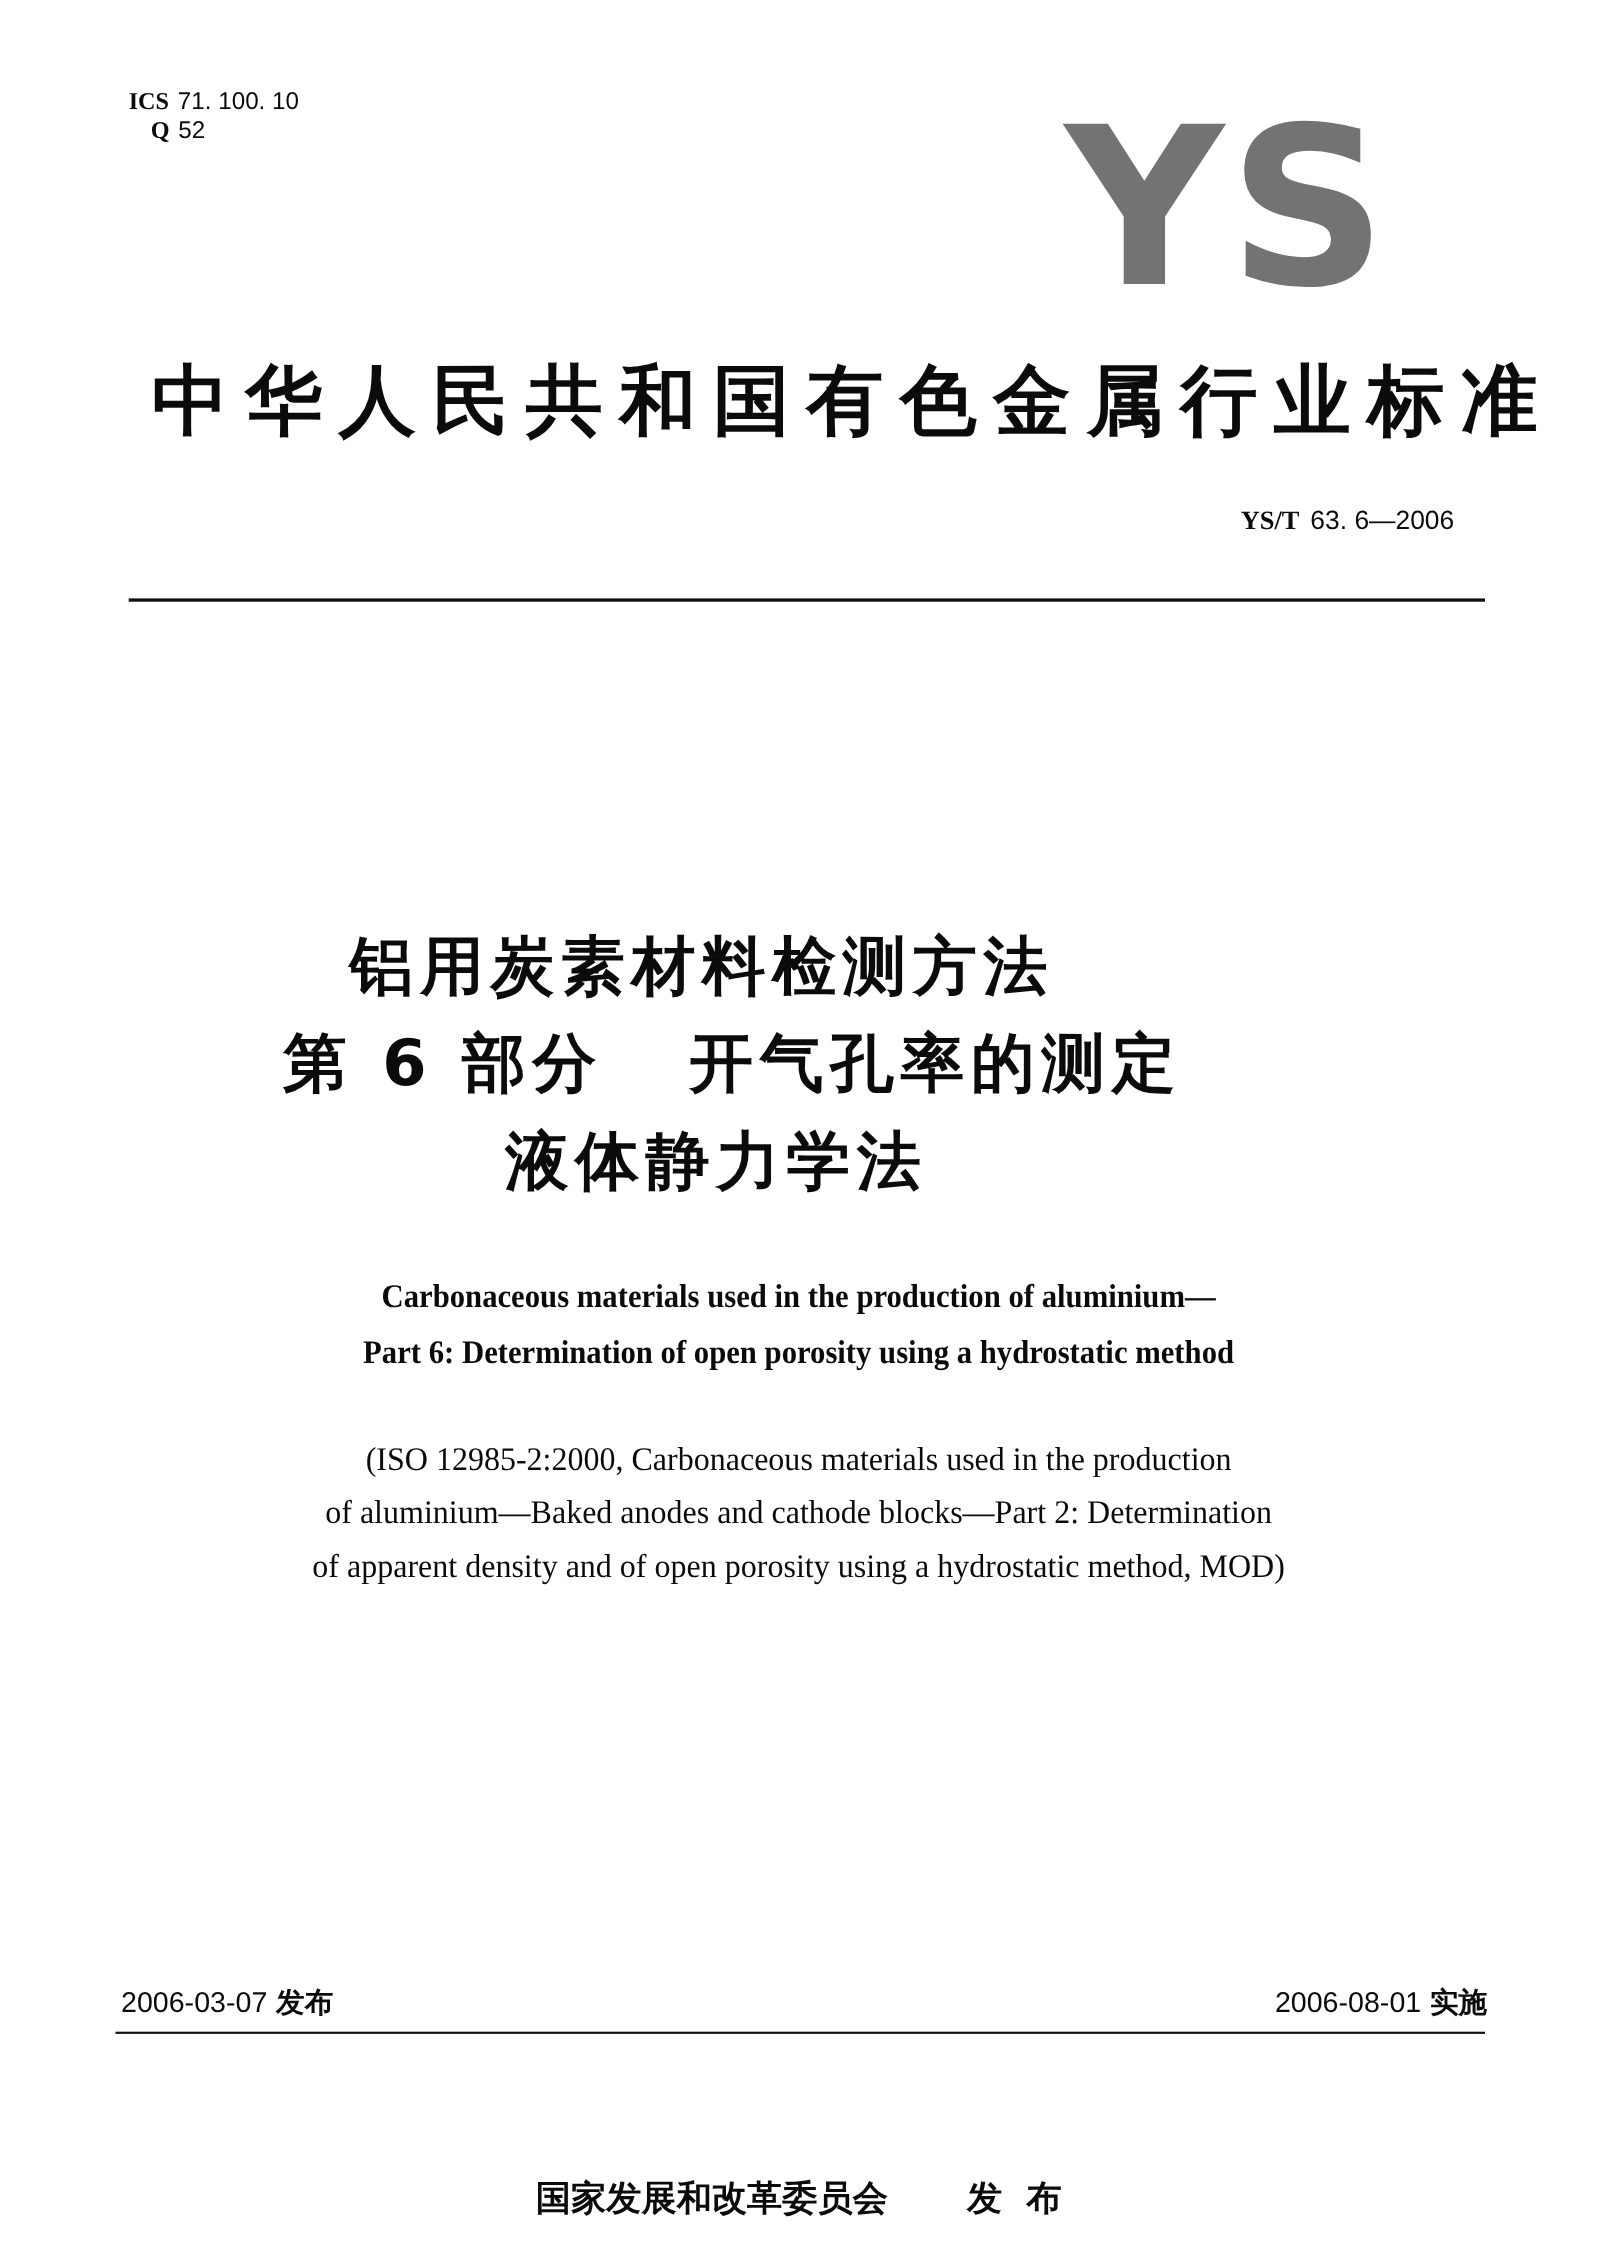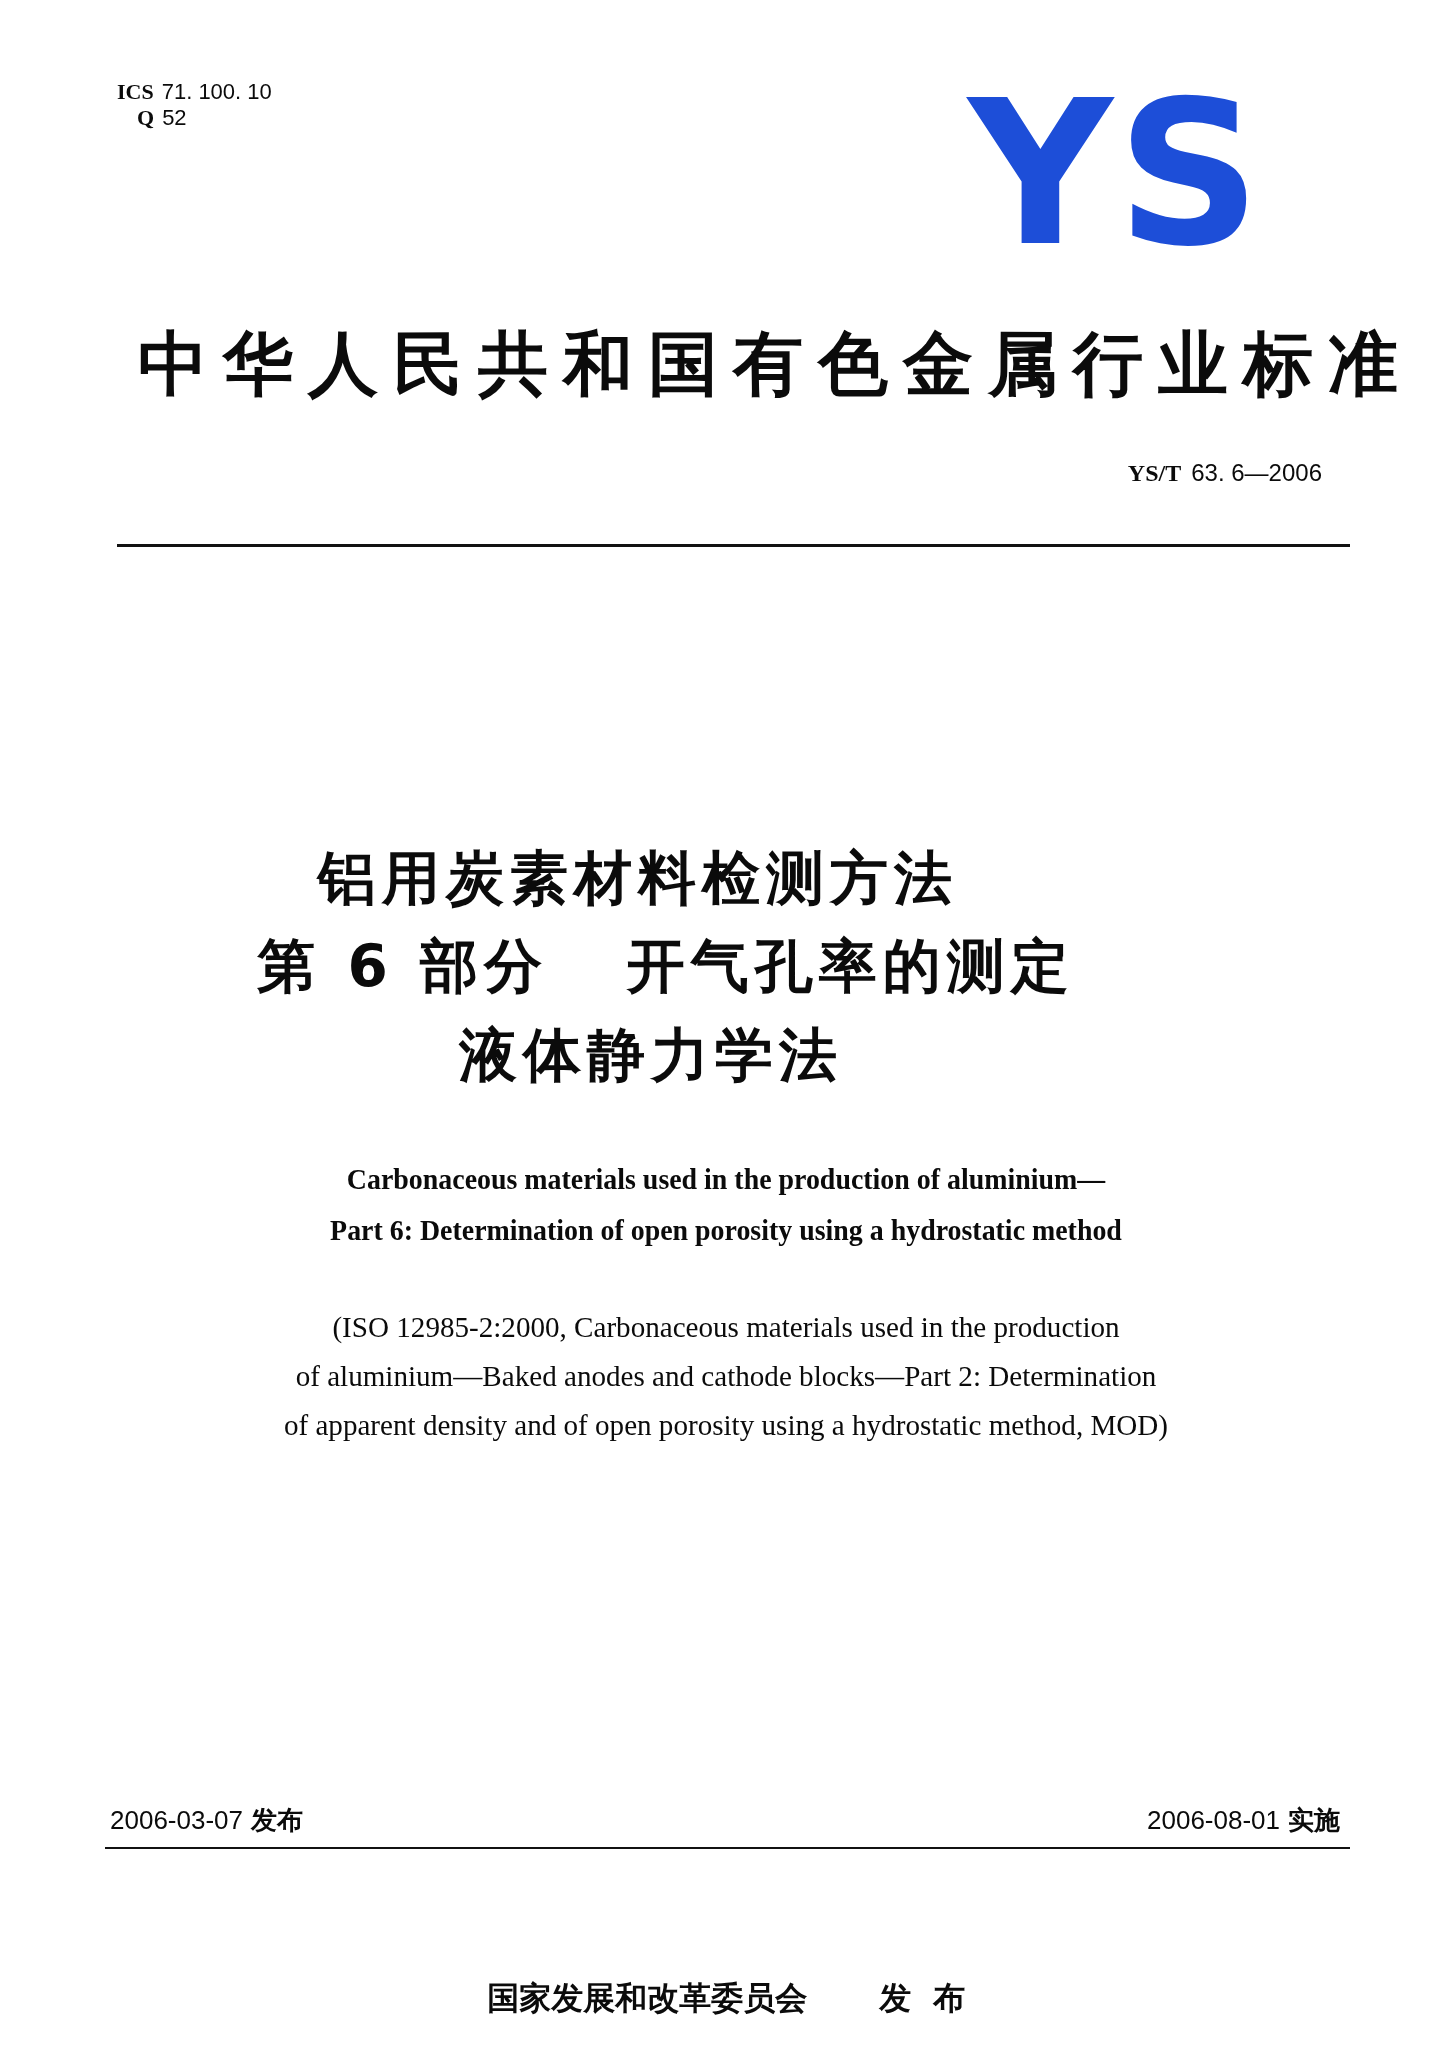--- a/index.html
+++ b/index.html
@@ -12,25 +12,25 @@
 
     
     .cls { left: 117px; font-size: 22px; line-height: 24px; white-space: nowrap; }
     .cls .k { font-family: "Liberation Serif", serif; font-weight: bold; }
     .cls .v { font-family: "Liberation Sans", sans-serif; margin-left: 8px; }
     #ics { top: 80px; }
     #qcode { top: 106px; margin-left: 20px; }
 
     
     #logo {
-      left: 968px; top: 86px; width: 300px; height: 176px;
+      left: 968px; top: 102px; width: 300px; height: 176px;
       font-family: "DejaVu Sans", sans-serif; font-weight: bold;
       font-size: 200px; line-height: 176px; letter-spacing: 4px;
       transform: scaleX(1.0); transform-origin: left top;
-      color: #1d4ed8;
+      color: #737373;
     }
 
     
     #nation {
       left: 138px; top: 296px; width: 1200px;
       font-family: "DejaVu Sans", sans-serif; font-weight: bold;
       font-size: 70px; line-height: 84px; letter-spacing: 15px; white-space: nowrap; margin-top: 26px;
     }
 
     
@@ -75,21 +75,21 @@
     #iso2 { top: 1356px; }
     #iso3 { top: 1405px; }
 
     
     .date {
       top: 1800px; font-size: 26px; line-height: 40px; white-space: nowrap;
     }
     .date .d { font-family: "Liberation Sans", sans-serif; }
     .date .w { font-family: "DejaVu Sans", sans-serif; font-weight: bold; margin-left: 8px; }
     #date-issue { left: 110px; }
-    #date-effective { right: 112px; text-align: center; }
+    #date-effective { right: 100px; text-align: center; }
 
     
     #issuer {
       left: 0; width: 1452px; top: 1932px; text-align: center;
       font-family: "DejaVu Sans", sans-serif; font-weight: bold;
       font-size: 32px; line-height: 44px; white-space: pre;
     }
     #issuer .gap { display: inline-block; width: 72px; }
     #issuer .act { letter-spacing: 22px; }
   </style>

